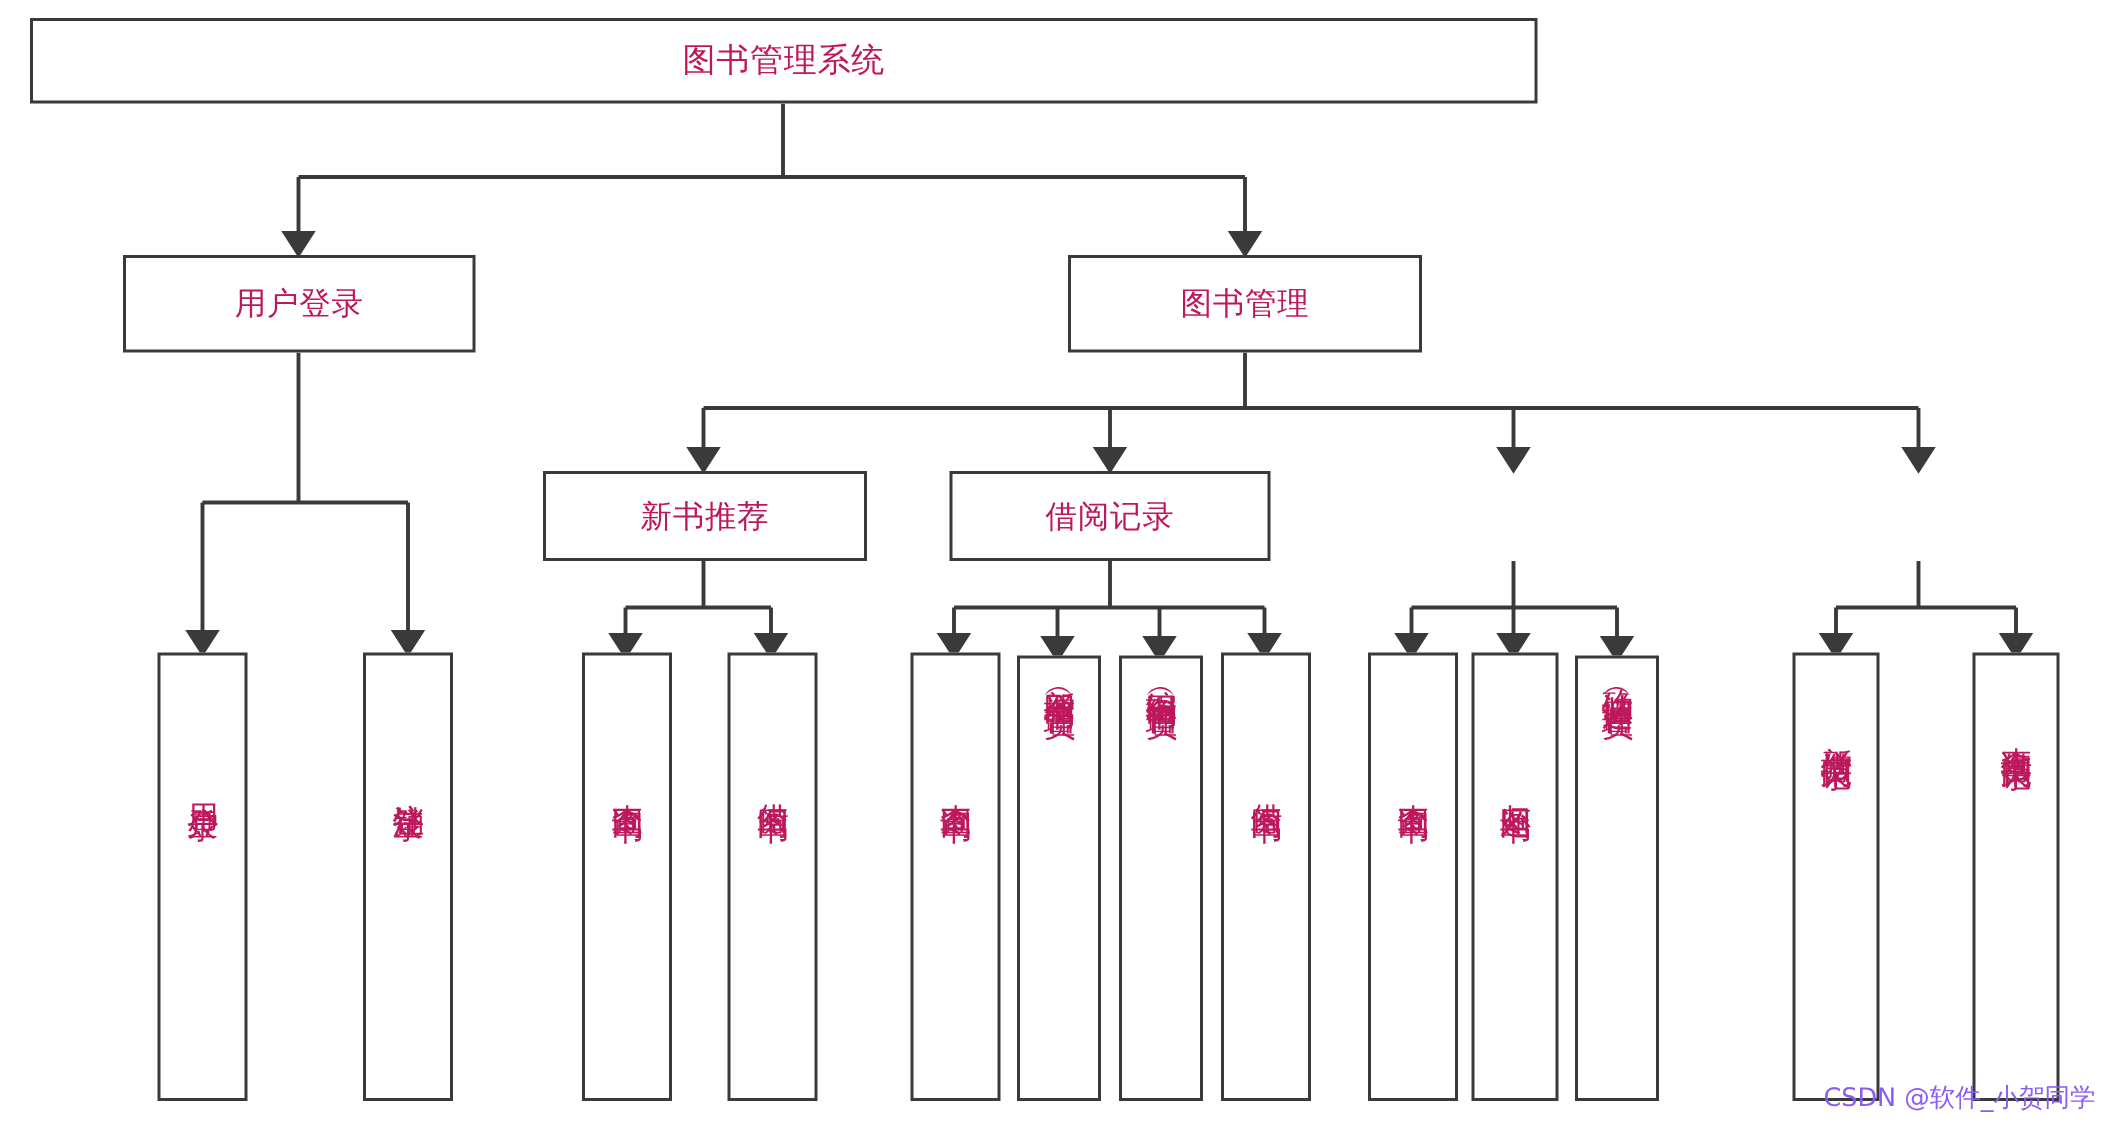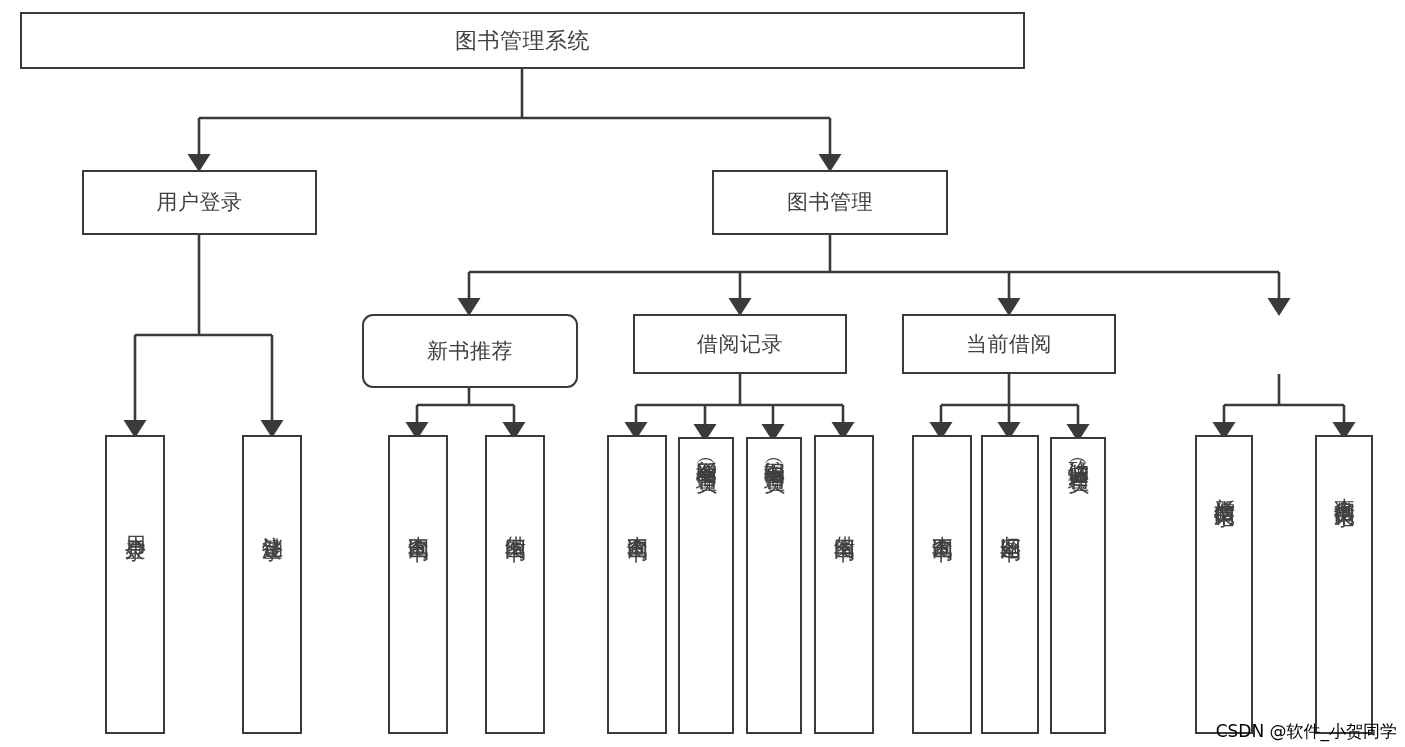--- a/index.html
+++ b/index.html
@@ -25,21 +25,21 @@
     height: 747px;
   }
   .node {
     position: absolute;
     box-sizing: border-box;
     background: #ffffff;
     border: 2px solid #3a3a3a;
     display: flex;
     align-items: center;
     justify-content: center;
-    color: #404040;
+    color: #be185d;
     text-align: center;
   }
   .node-label {
     display: block;
     line-height: 1.18;
     letter-spacing: 0.5px;
   }
   .node.horiz .node-label {
     writing-mode: horizontal-tb;
     font-size: 21px;
@@ -56,21 +56,21 @@
     white-space: nowrap;
   }
   .node.root .node-label {
     font-size: 22px;
   }
   #watermark {
     position: absolute;
     right: 8px;
     bottom: 4px;
     font-size: 17px;
-    color: #000000;
+    color: #8b5cf6;
     white-space: nowrap;
     pointer-events: none;
   }
 </style>
 </head>
 <body>
 
 <div id="diagram-root">
 
   <svg id="edge-layer" viewBox="0 0 1405 747" xmlns="http://www.w3.org/2000/svg">
@@ -127,28 +127,25 @@
     <span class="node-label">图书管理系统</span>
   </div>
 
   <div class="node horiz" style="left:82px; top:170px; width:235px; height:65px;">
     <span class="node-label">用户登录</span>
   </div>
   <div class="node horiz" style="left:712px; top:170px; width:236px; height:65px;">
     <span class="node-label">图书管理</span>
   </div>
 
-  <div class="node horiz" style="left:362px; top:314px; width:216px; height:74px;border-radius:11px;">
+  <div class="node horiz" style="left:362px; top:314px; width:216px; height:60px;">
     <span class="node-label">新书推荐</span>
   </div>
   <div class="node horiz" style="left:633px; top:314px; width:214px; height:60px;">
     <span class="node-label">借阅记录</span>
-  </div>
-  <div class="node horiz" style="left:902px; top:314px; width:214px; height:60px;">
-    <span class="node-label">当前借阅</span>
   </div>
 
   <div class="node vert" style="left:105px; top:435px; width:60px; height:299px; padding-top:82px;">
     <span class="node-label">用户登录</span>
   </div>
   <div class="node vert" style="left:242px; top:435px; width:60px; height:299px; padding-top:82px;">
     <span class="node-label">注销登录</span>
   </div>
 
   <div class="node vert" style="left:388px; top:435px; width:60px; height:299px; padding-top:82px;">

